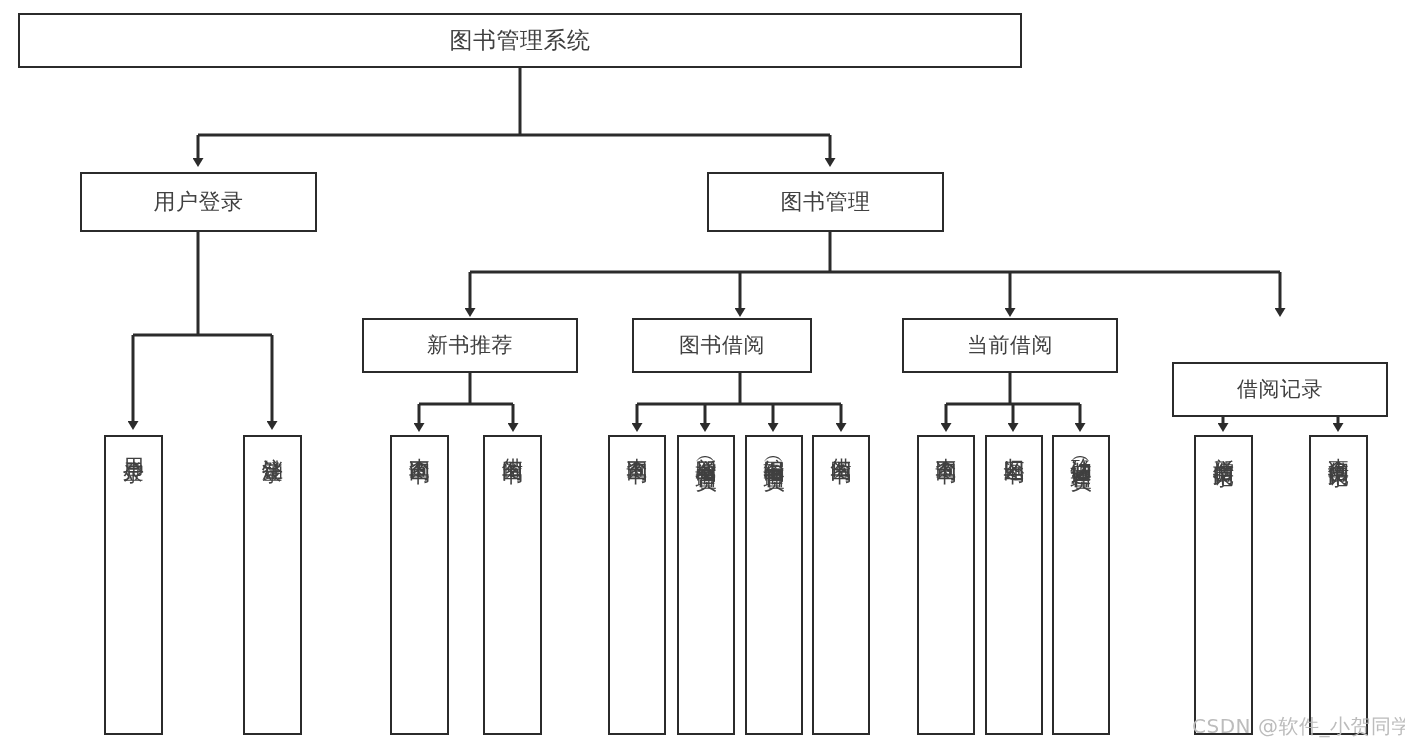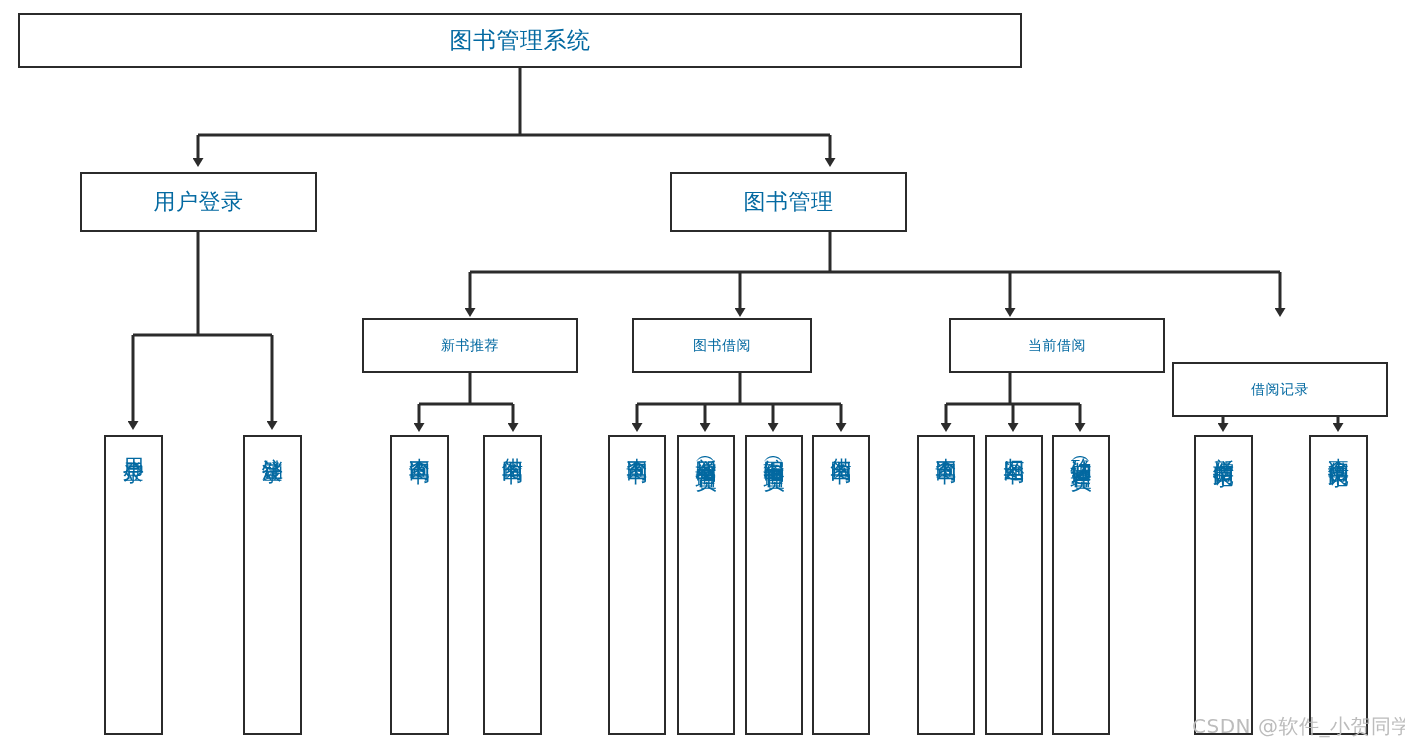--- a/index.html
+++ b/index.html
@@ -29,28 +29,28 @@
     position: absolute;
     box-sizing: border-box;
     border: 2px solid #2b2b2b;
     background: #ffffff;
     display: flex;
     align-items: center;
     justify-content: center;
     z-index: 2;
   }
   .node .label {
-    color: #0369a1;
+    color: #404040;
     line-height: 1.15;
     white-space: nowrap;
     letter-spacing: 0.5px;
   }
   .node.root .label { font-size: 23px; }
   .node.lvl1 .label { font-size: 22px; }
-  .node.lvl2 .label { font-size: 14px; text-align: center; }
+  .node.lvl2 .label { font-size: 21px; text-align: center; }
   .node.leaf {
     align-items: flex-start;
     justify-content: center;
     padding-top: 4px;
   }
   .node.leaf .label {
     font-size: 21px;
     writing-mode: vertical-rl;
     text-orientation: upright;
     white-space: normal;
@@ -135,31 +135,31 @@
     </g>
   </svg>
 
   <div class="node root" style="left:18px; top:13px; width:1004px; height:55px;">
     <span class="label">图书管理系统</span>
   </div>
 
   <div class="node lvl1" style="left:80px; top:172px; width:237px; height:60px;">
     <span class="label">用户登录</span>
   </div>
-  <div class="node lvl1" style="left:670px; top:172px; width:237px; height:60px;align-items:center;">
+  <div class="node lvl1" style="left:707px; top:172px; width:237px; height:60px;align-items:center;">
     <span class="label">图书管理</span>
   </div>
 
   <div class="node lvl2" style="left:362px; top:318px; width:216px; height:55px;">
     <span class="label">新书推荐</span>
   </div>
   <div class="node lvl2" style="left:632px; top:318px; width:180px; height:55px;">
     <span class="label">图书借阅</span>
   </div>
-  <div class="node lvl2" style="left:902px; top:318px; width:216px; height:55px;margin-left:47px;">
+  <div class="node lvl2" style="left:902px; top:318px; width:216px; height:55px;">
     <span class="label">当前借阅</span>
   </div>
   <div class="node lvl2" style="left:1172px; top:318px; width:216px; height:55px;margin-top:44px;">
     <span class="label">借阅记录</span>
   </div>
 
   <div class="node leaf" style="left:104px; top:435px; width:59px; height:300px;">
     <span class="label">用户登录</span>
   </div>
   <div class="node leaf" style="left:243px; top:435px; width:59px; height:300px;">

